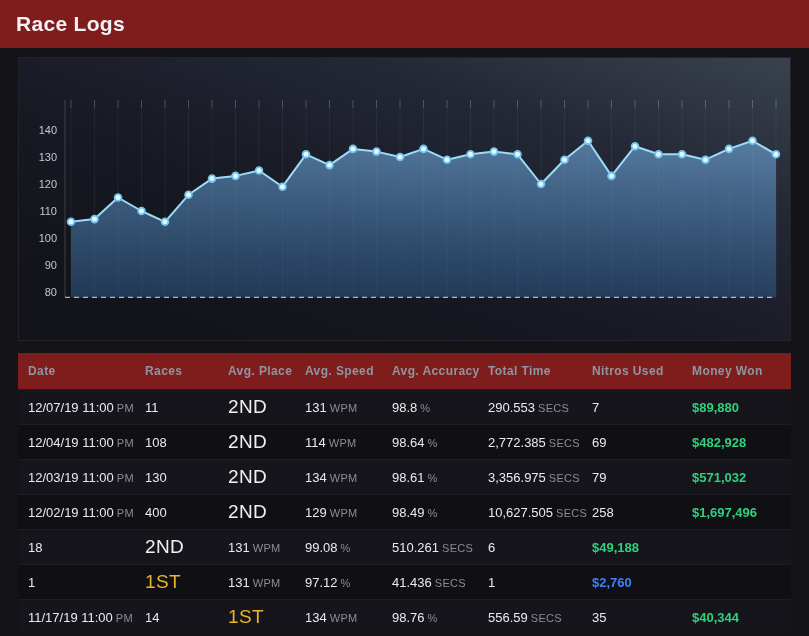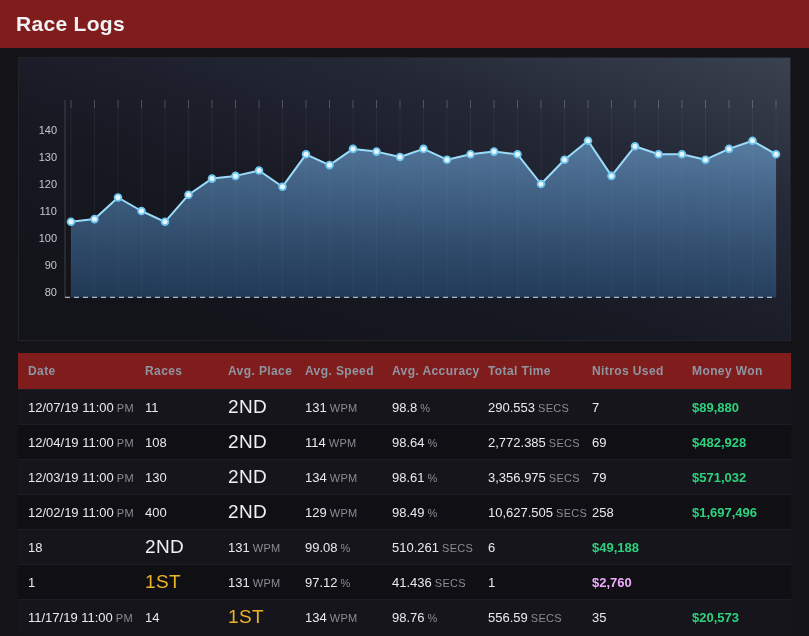--- a/index.html
+++ b/index.html
@@ -229,26 +229,26 @@
         <div class="cell"><span class="main">6</span></div>
         <div class="cell"><span class="money" style="color: rgb(45, 209, 126);">$49,188</span></div>
       </div>
       <div class="t-row even">
         <div class="cell"><span class="main">1</span></div>
         <div class="cell"><span class="place" style="color: rgb(234, 180, 39);">1ST</span></div>
         <div class="cell"><span class="main">131</span><span class="unit">WPM</span></div>
         <div class="cell"><span class="main">97.12</span><span class="unit">%</span></div>
         <div class="cell"><span class="main">41.436</span><span class="unit">SECS</span></div>
         <div class="cell"><span class="main">1</span></div>
-        <div class="cell"><span class="money" style="color: #f0abfc;">$2,760</span></div>
+        <div class="cell"><span class="money" style="color: #3b82f6;">$2,760</span></div>
       </div>
       <div class="t-row odd">
         <div class="cell"><span class="main">11/17/19 11:00</span><span class="unit">PM</span></div>
         <div class="cell"><span class="main">14</span></div>
         <div class="cell"><span class="place" style="color: rgb(234, 180, 39);">1ST</span></div>
         <div class="cell"><span class="main">134</span><span class="unit">WPM</span></div>
         <div class="cell"><span class="main">98.76</span><span class="unit">%</span></div>
         <div class="cell"><span class="main">556.59</span><span class="unit">SECS</span></div>
         <div class="cell"><span class="main">35</span></div>
-        <div class="cell"><span class="money" style="color: rgb(45, 209, 126);">$20,573</span></div>
+        <div class="cell"><span class="money" style="color: rgb(45, 209, 126);">$40,344</span></div>
       </div>
     </div>
 </div>
 
 </body></html>

